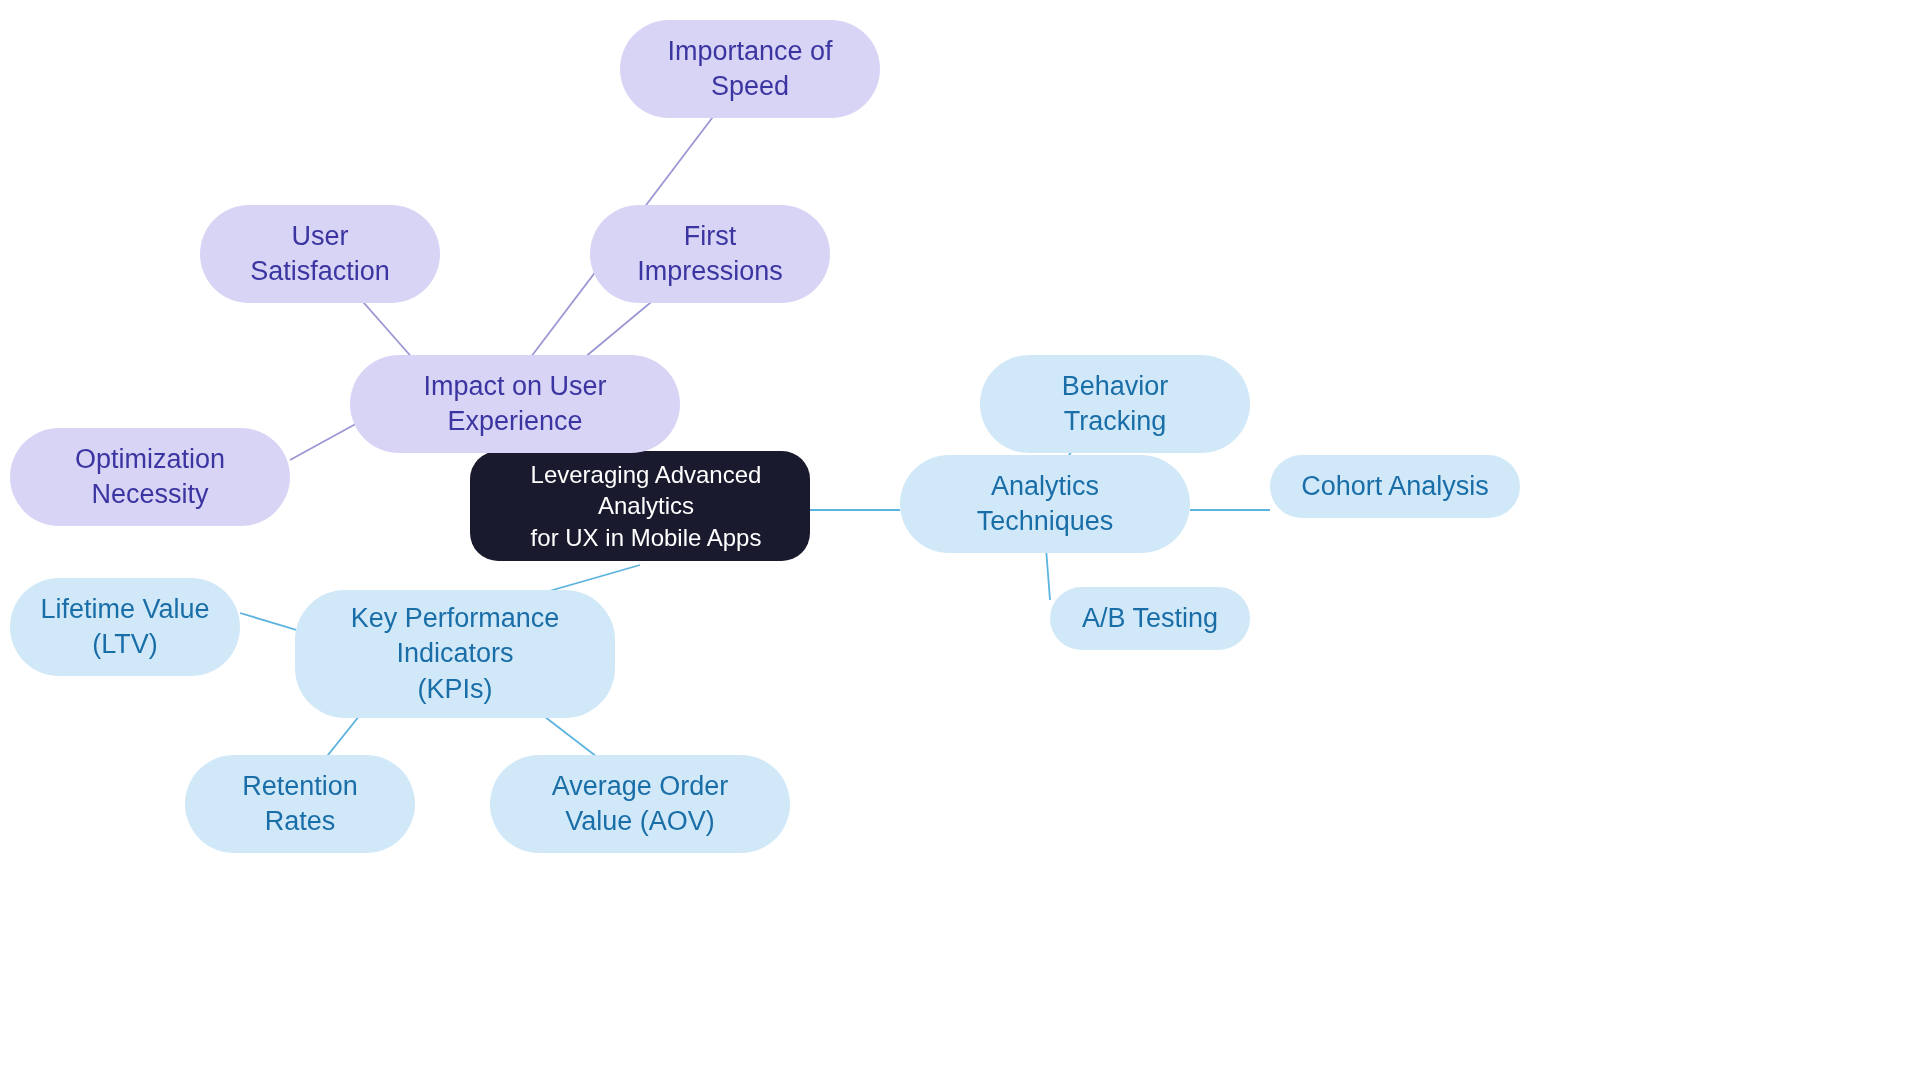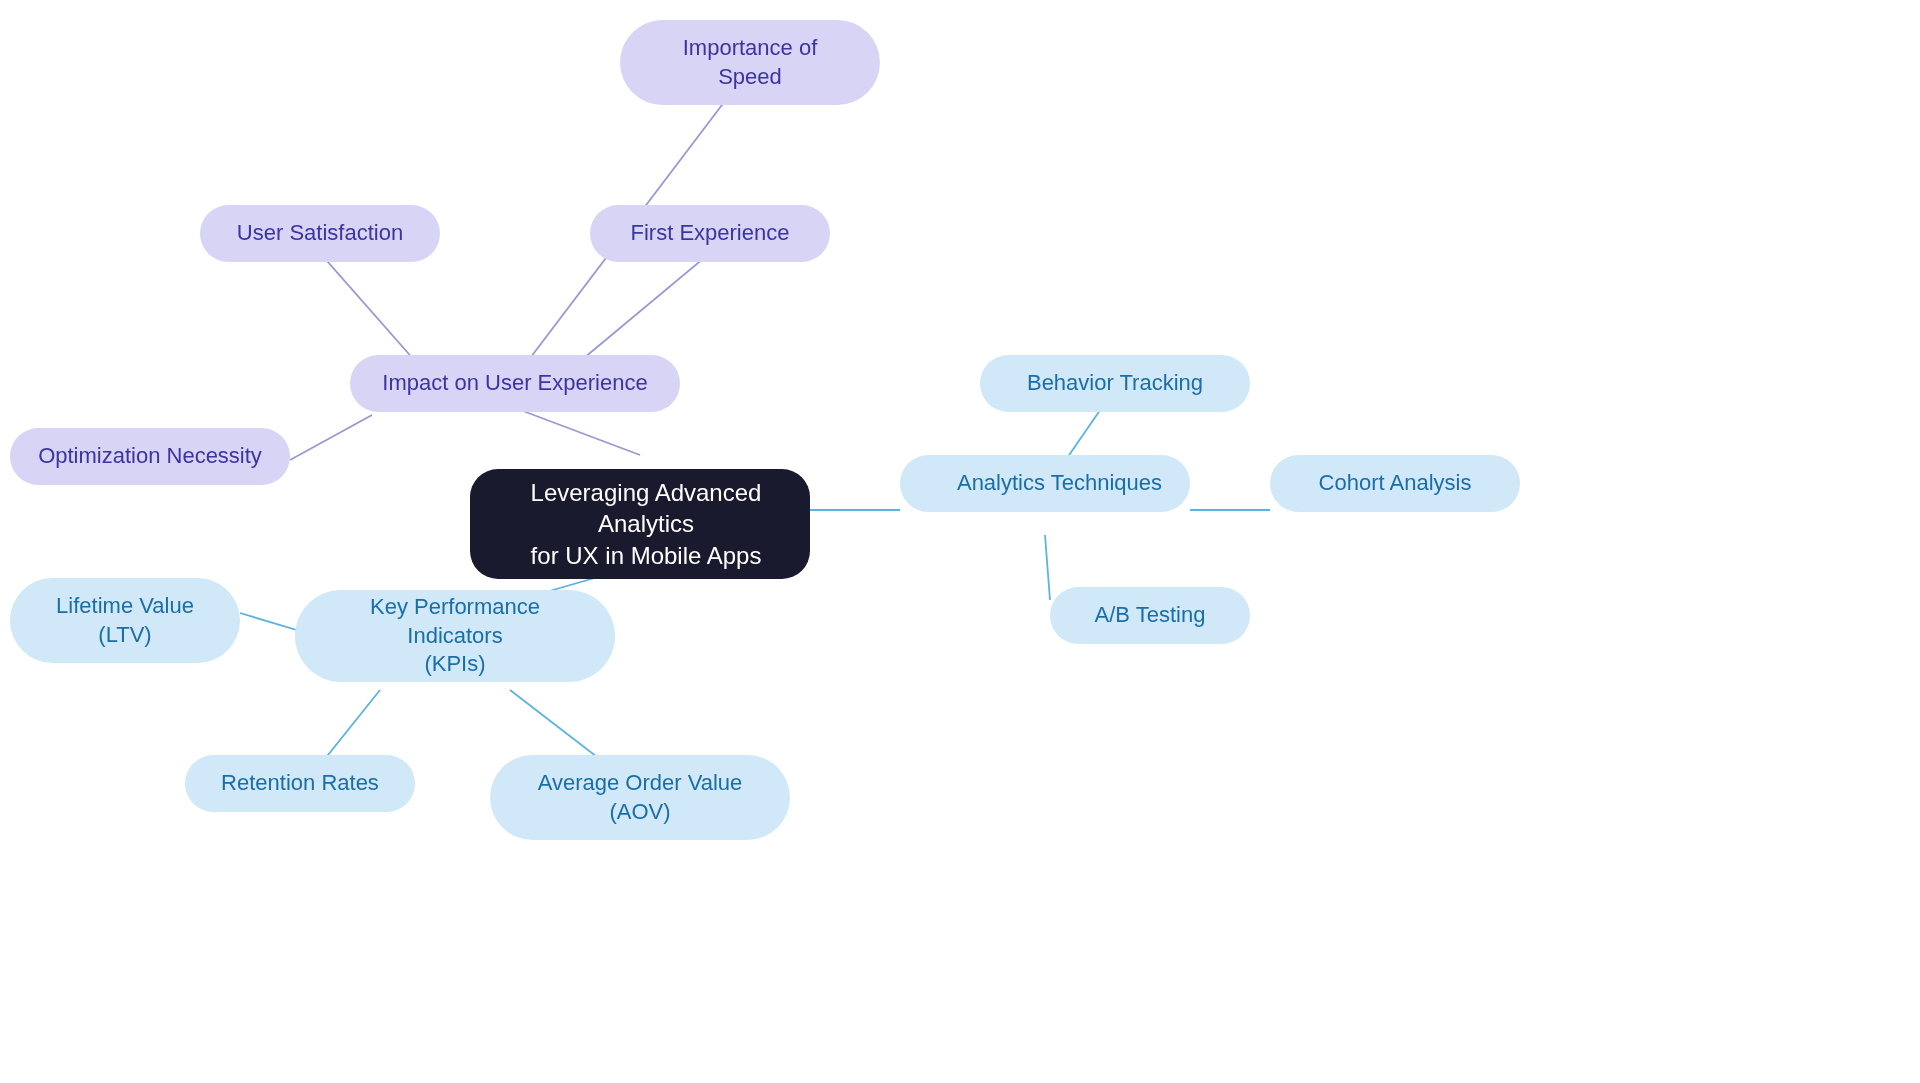--- a/index.html
+++ b/index.html
@@ -23,21 +23,21 @@
 
     .node {
       position: absolute;
       border-radius: 50px;
       display: flex;
       align-items: center;
       justify-content: center;
       text-align: center;
       z-index: 1;
       padding: 14px 28px;
-      font-size: 22px;
+      font-size: 27px;
       font-weight: 500;
       line-height: 1.3;
     }
 
     .node-center {
       background: #1a1a2e;
       color: #ffffff;
       border-radius: 28px;
       font-size: 24px;
       font-weight: 500;
@@ -52,21 +52,21 @@
     }
 
     .node-blue {
       background: #d0e8f8;
       color: #1a6ea8;
       border: none;
     }
 
     
     #node-center {
-      left: 470px; top: 469px; padding-left: 40px;
+      left: 470px; top: 451px; padding-left: 40px;
     }
 
     
     #node-importance-speed {
       left: 620px; top: 20px;
       width: 260px;
     }
 
     #node-user-satisfaction {
       left: 200px; top: 205px;
@@ -109,21 +109,21 @@
     #node-ab-testing {
       left: 1050px; top: 575px;
       width: 200px;
       margin-top: 12px;
     }
 
     
     #node-kpi {
       left: 295px; top: 590px;
       width: 320px;
-      height: 92px;
+      height: 128px;
     }
 
     #node-lifetime-value {
       left: 10px; top: 578px;
       width: 230px;
     }
 
     #node-retention-rates {
       left: 185px; top: 755px;
       width: 230px;
@@ -173,21 +173,21 @@
 
 <div class="node node-purple" id="node-importance-speed">
   <span>Importance of Speed</span>
 </div>
 
 <div class="node node-purple" id="node-user-satisfaction">
   <span>User Satisfaction</span>
 </div>
 
 <div class="node node-purple" id="node-first-impressions">
-  <span>First Experience</span>
+  <span>First Impressions</span>
 </div>
 
 <div class="node node-purple" id="node-impact-ux">
   <span>Impact on User Experience</span>
 </div>
 
 <div class="node node-purple" id="node-optimization">
   <span>Optimization Necessity</span>
 </div>
 

